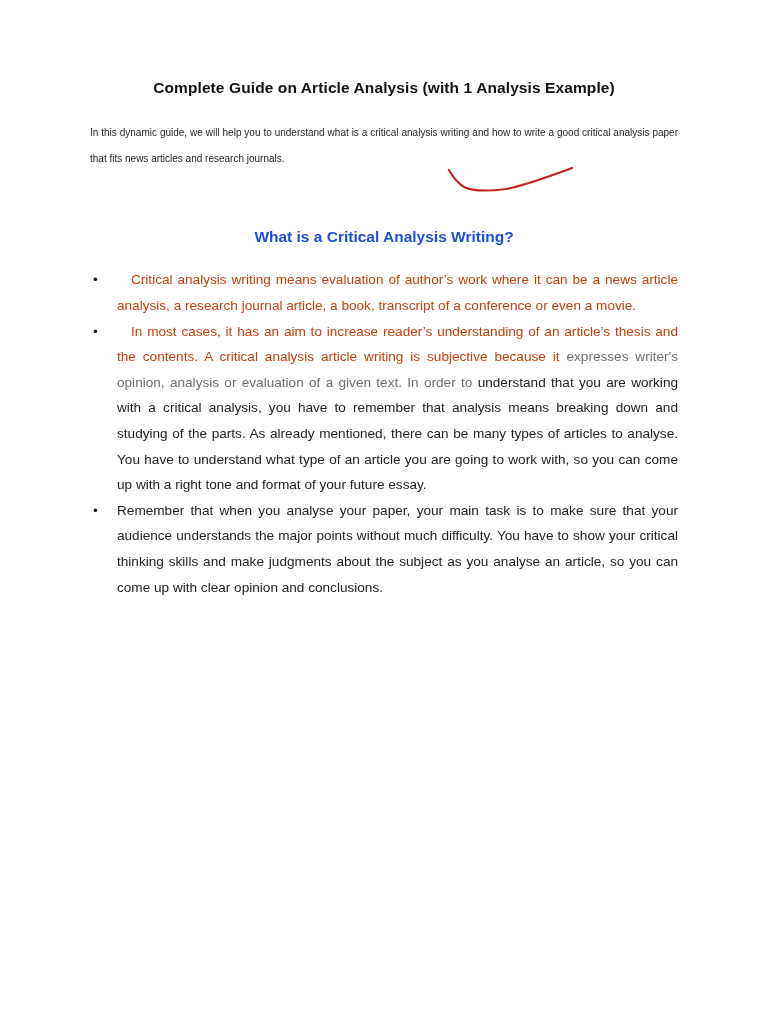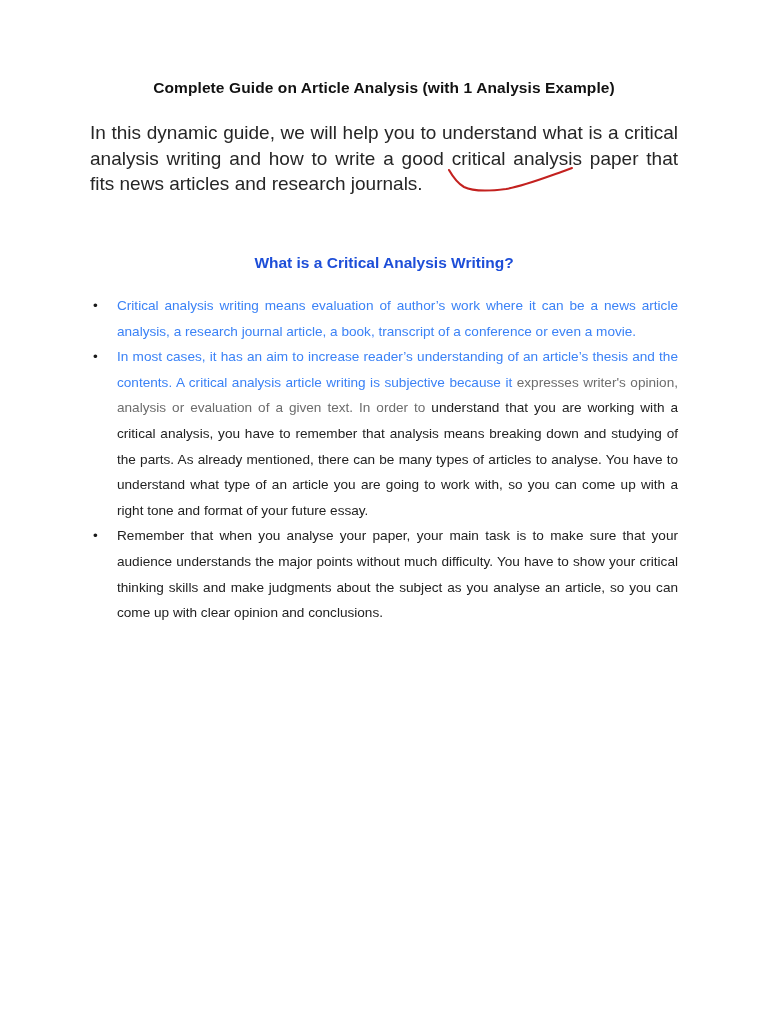--- a/index.html
+++ b/index.html
@@ -37,21 +37,21 @@
     font-size: 15.5px;
     font-weight: bold;
     text-align: center;
     letter-spacing: 0.1px;
     color: #111111;
     margin: 0 0 22px 0;
     line-height: 1.3;
   }
 
   .intro-paragraph {
-    font-size: 19px;
+    font-size: 10px;
     line-height: 25.6px;
     text-align: justify;
     text-justify: inter-word;
     color: #262626;
     margin: 0;
   }
 
   .section-heading {
     font-size: 15.5px;
     font-weight: bold;
@@ -86,21 +86,22 @@
     font-size: 13.6px;
     line-height: 25.6px;
     color: #1a1a1a;
   }
 
   
   .faded-light {
     color: #6d6d6d;
   }
   .faded-mid {
-    color: #3b82f6;
+    color: #c2410c;
+    margin-left: 14px;
   }
 
   .annotation-layer {
     position: absolute;
     left: 0;
     top: 0;
     width: 768px;
     height: 1024px;
     pointer-events: none;
   }

